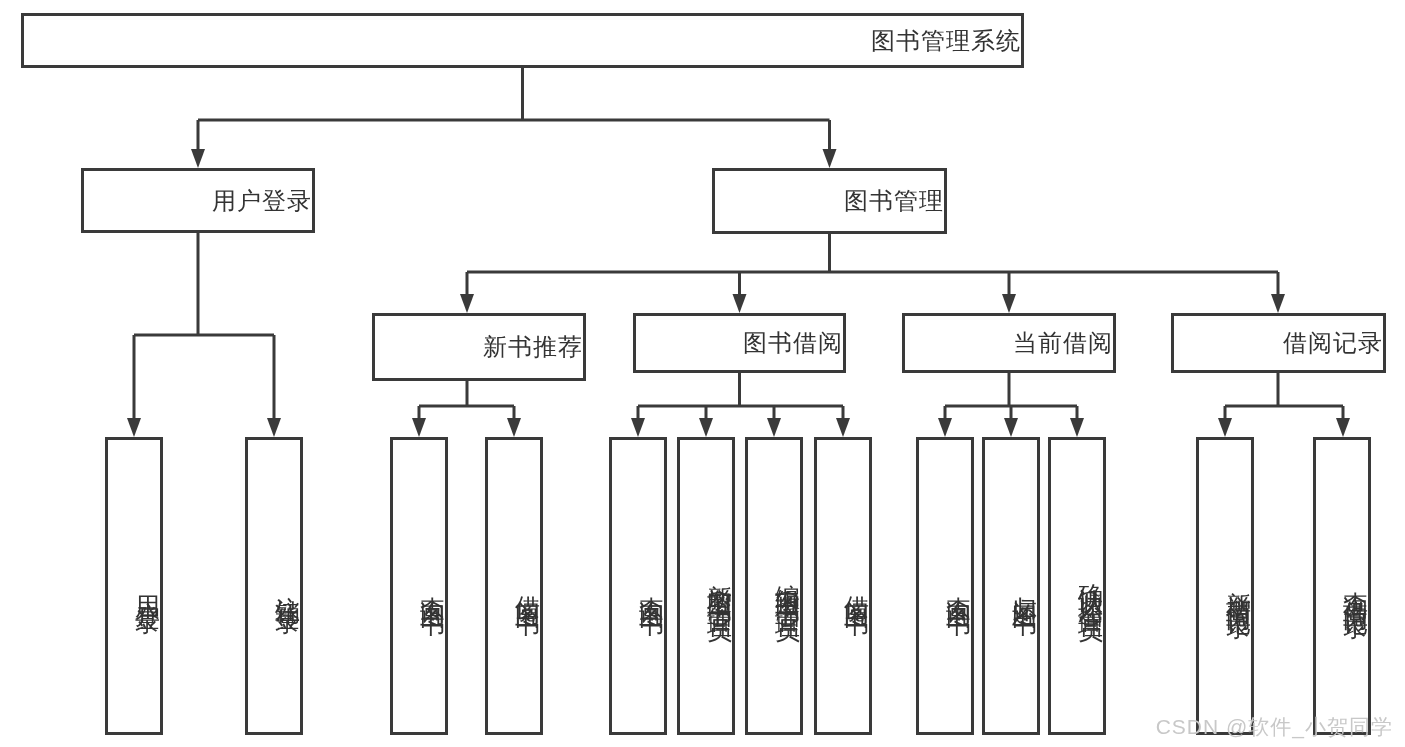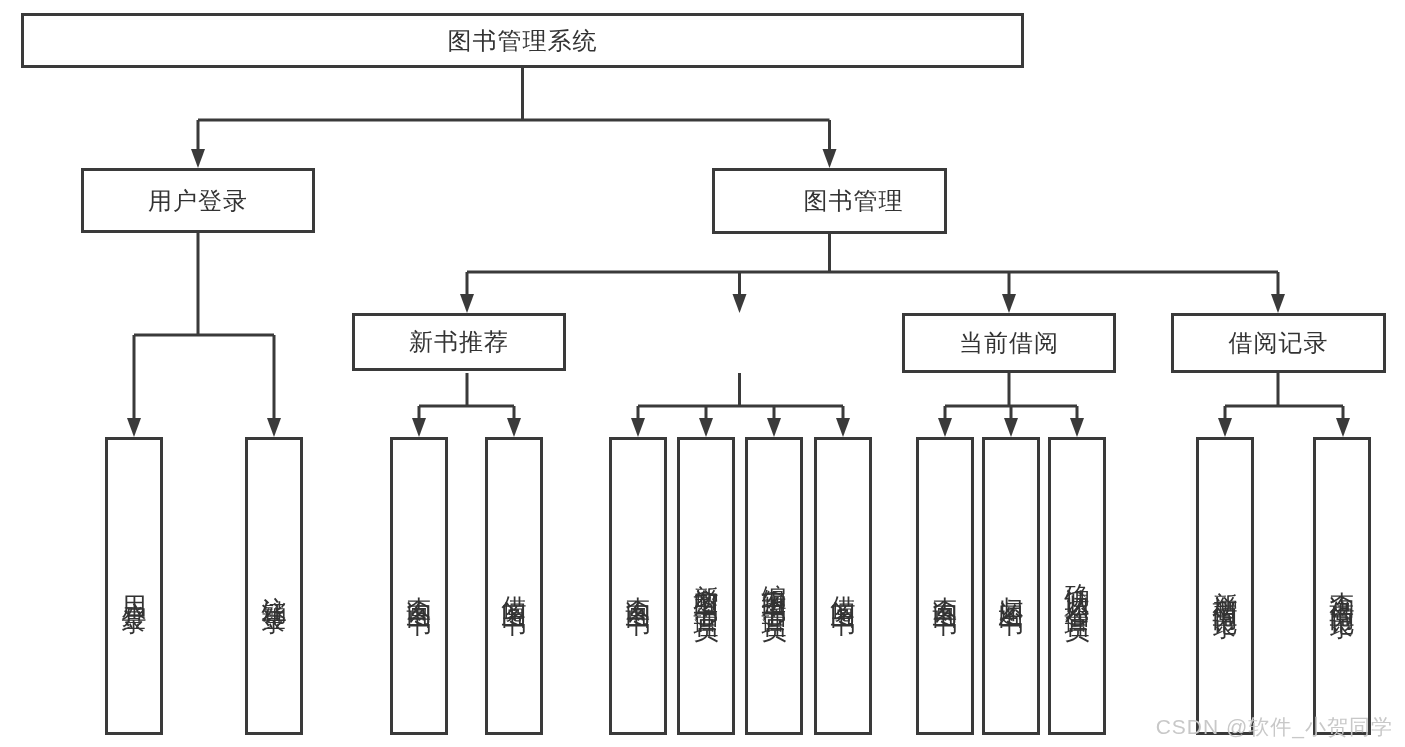--- a/index.html
+++ b/index.html
@@ -20,21 +20,21 @@
   #connectors{position:absolute;left:0;top:0;width:1405px;height:747px;z-index:1;}
   #connectors path{stroke:var(--line);stroke-width:3;fill:none;}
   #connectors polygon{fill:var(--line);stroke:none;}
   .node{
     position:absolute;
     box-sizing:border-box;
     border:3px solid var(--line);
     background:#fff;
     display:flex;
     align-items:center;
-    justify-content:center;
+    justify-content:flex-end;
     z-index:2;
     font-size:24px;
     letter-spacing:1px;
   }
   .leaf{
     font-size:25px;
   }
   .leaf .vtext{
     writing-mode:vertical-rl;
     text-orientation:mixed;
@@ -98,22 +98,25 @@
     <span>图书管理系统</span>
   </div>
 
   <div class="node" style="left:81px;top:168px;width:234px;height:65px;">
     <span>用户登录</span>
   </div>
   <div class="node" style="left:712px;top:168px;width:235px;height:66px;padding-left:48px;">
     <span>图书管理</span>
   </div>
 
-  <div class="node" style="left:352px;top:313px;width:214px;height:58px;">
+  <div class="node" style="left:372px;top:313px;width:214px;height:68px;">
     <span>新书推荐</span>
+  </div>
+  <div class="node" style="left:633px;top:313px;width:213px;height:60px;">
+    <span>图书借阅</span>
   </div>
   <div class="node" style="left:902px;top:313px;width:214px;height:60px;">
     <span>当前借阅</span>
   </div>
   <div class="node" style="left:1171px;top:313px;width:215px;height:60px;">
     <span>借阅记录</span>
   </div>
 
   <div class="node leaf" style="left:105px;top:437px;width:58px;height:298px;">
     <span class="vtext">用户登录</span>

